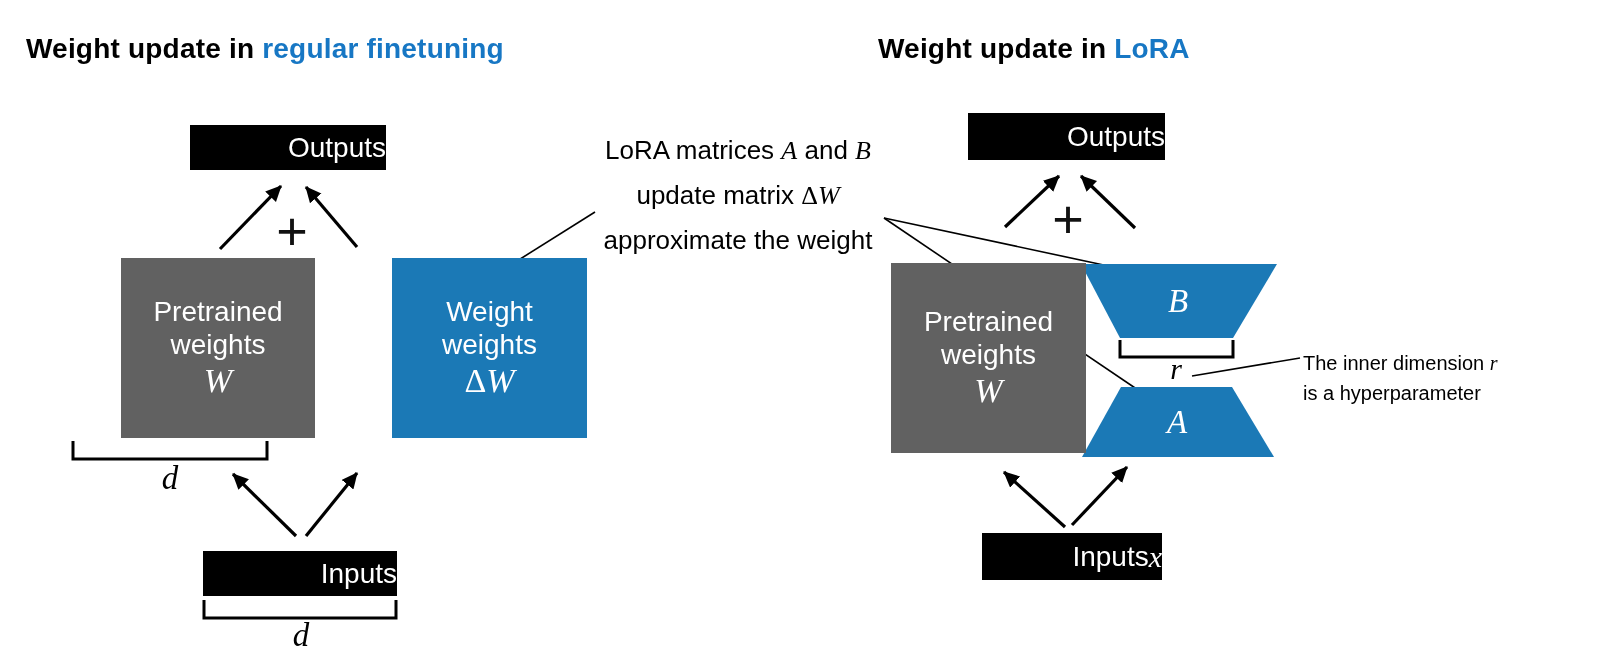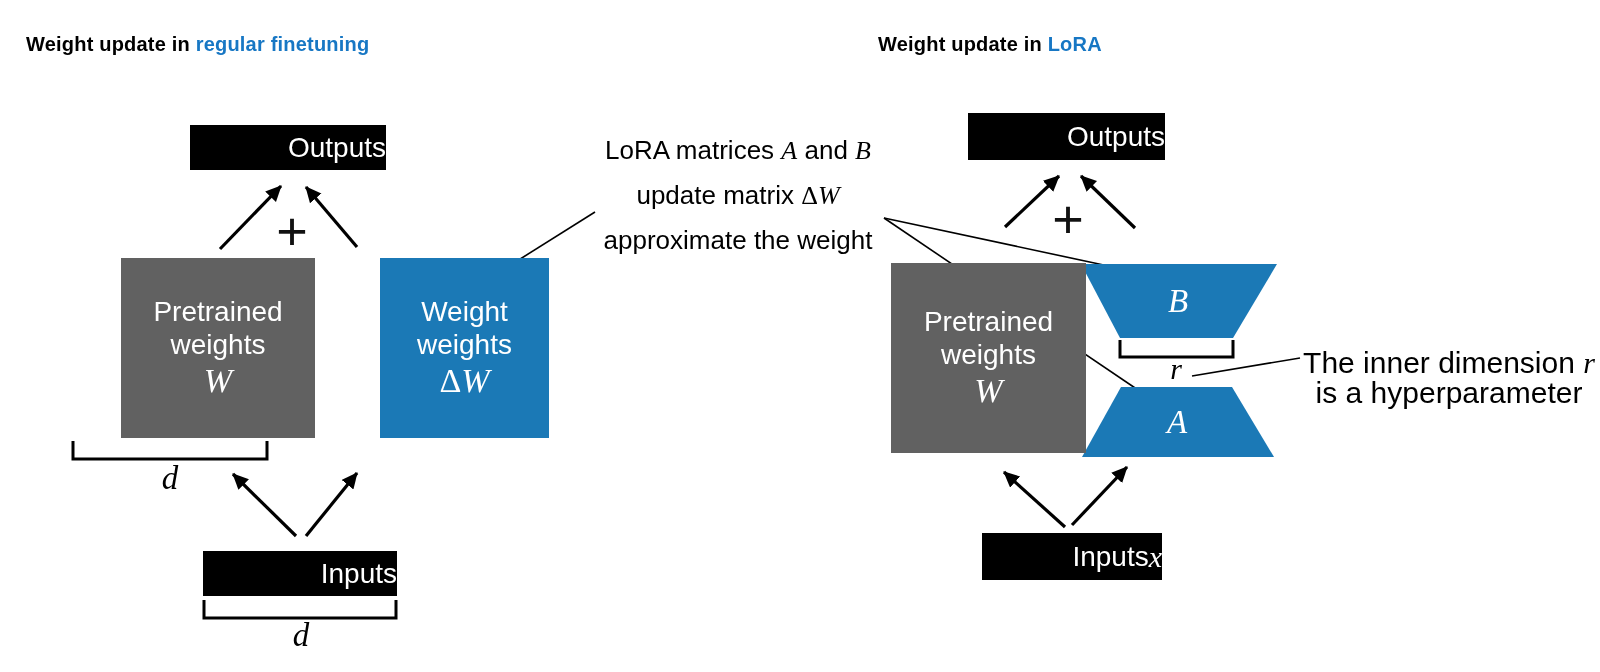--- a/index.html
+++ b/index.html
@@ -2,21 +2,21 @@
 <html><head>
 <meta charset="utf-8">
 <style>
   html,body{margin:0;padding:0;background:#ffffff;}
   .canvas{
     position:relative;width:1600px;height:672px;background:#ffffff;
     font-family:"Liberation Sans",sans-serif;color:#000;overflow:hidden;
   }
   svg.layer{position:absolute;left:0;top:0;width:1600px;height:672px;}
   .title{
-    position:absolute;font-size:20px;font-weight:bold;white-space:nowrap;
+    position:absolute;font-size:28px;font-weight:bold;white-space:nowrap;
     letter-spacing:0.2px;
   }
   .title .hl{color:#1777c4;}
   .box-black{
     position:absolute;background:#000000;color:#ffffff;
     display:flex;align-items:center;justify-content:flex-end;
     font-size:28px;white-space:nowrap;
   }
   .big-box{
     position:absolute;display:flex;flex-direction:column;align-items:center;
@@ -27,21 +27,21 @@
   .gray{background:#616161;}
   .blue{background:#1b79b6;}
   .sym{font-family:"Liberation Serif","DejaVu Serif",serif;font-style:italic;}
   .box-sym{font-size:34px;line-height:40px;}
   .delta{font-style:normal;}
   .plus{
     position:absolute;font-size:54px;font-weight:400;color:#111;
     width:60px;height:66px;display:flex;align-items:center;justify-content:center;
   }
   .note{position:absolute;text-align:center;font-size:26px;line-height:44px;}
-  .note2{position:absolute;text-align:center;font-size:30px;line-height:30px;}
+  .note2{position:absolute;font-size:20px;line-height:30px;}
   .dim-label{
     position:absolute;width:60px;text-align:center;
     font-family:"Liberation Serif","DejaVu Serif",serif;font-style:italic;
     font-size:33px;
   }
   .trap-label{
     position:absolute;width:60px;height:46px;color:#ffffff;
     display:flex;align-items:center;justify-content:center;
     font-family:"Liberation Serif","DejaVu Serif",serif;font-style:italic;
     font-size:33px;
@@ -102,21 +102,21 @@
   </div>
 
   <div class="plus" style="left:262px;top:198px;">+</div>
 
   <div class="big-box gray" style="left:73px;top:258px;width:194px;height:180px;">
     <span>Pretrained</span>
     <span>weights</span>
     <span class="sym box-sym">W</span>
   </div>
 
-  <div class="big-box blue" style="left:332px;top:258px;width:169px;height:180px;">
+  <div class="big-box blue" style="left:344px;top:258px;width:195px;height:180px;">
     <span>Weight</span>
     <span>weights</span>
     <span class="sym box-sym"><span class="delta">Δ</span><span>W</span></span>
   </div>
 
   <div class="dim-label" style="left:140px;top:460px;">d</div>
 
   <div class="box-black" style="left:203px;top:551px;width:194px;height:45px;">
     <span>Inputs</span>
   </div>

